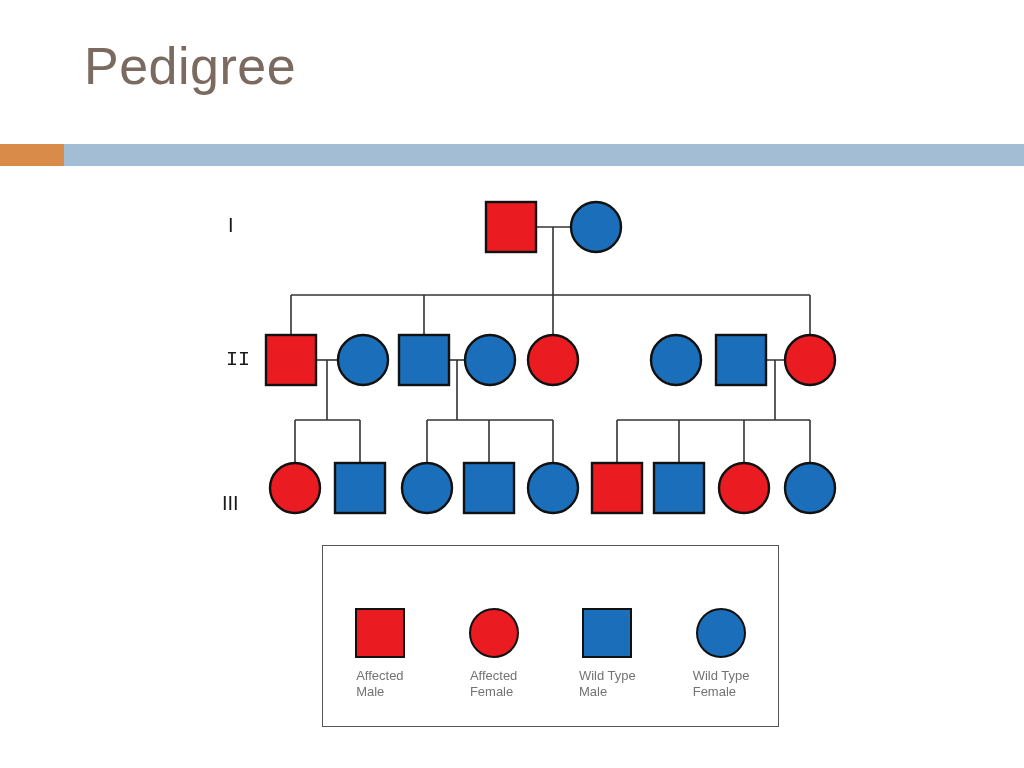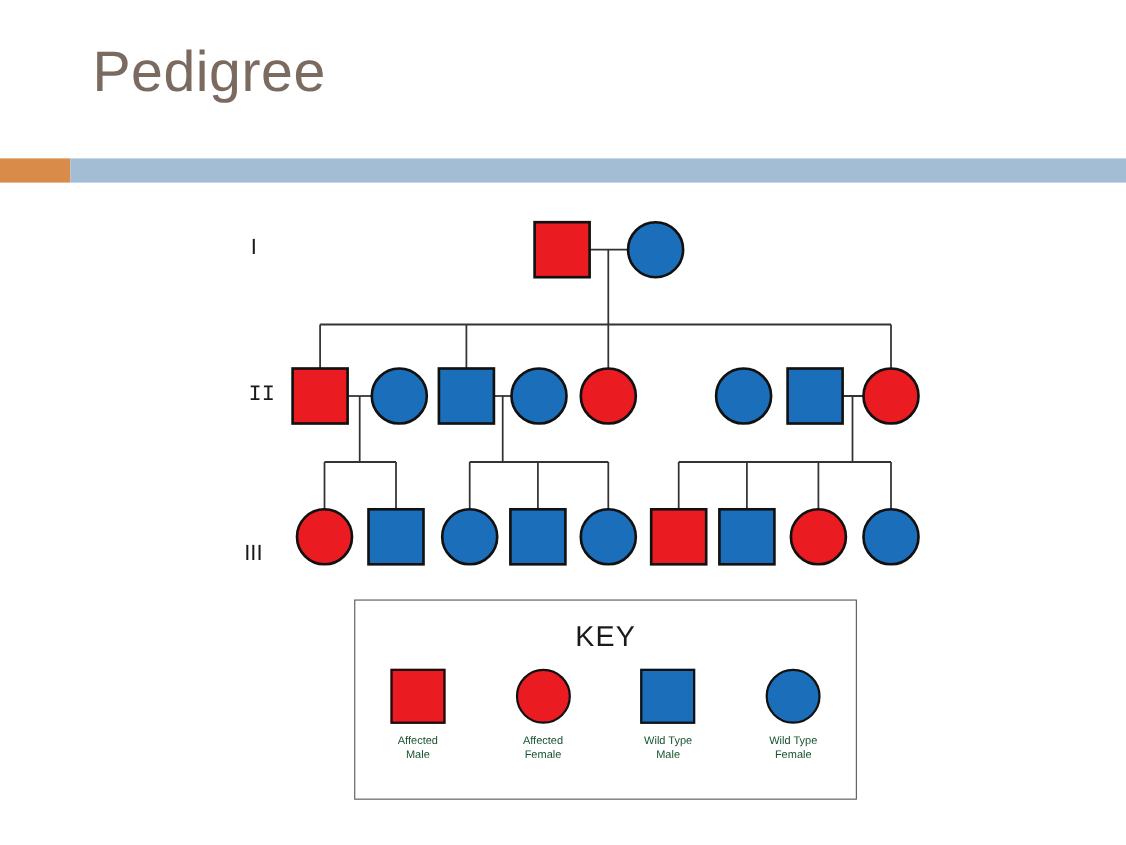--- a/index.html
+++ b/index.html
@@ -38,21 +38,21 @@
     position:absolute;left:0;top:62px;width:455px;
     display:flex;justify-content:space-around;align-items:flex-start;
   }
   .key-item{width:100px;display:flex;flex-direction:column;align-items:center;}
   .key-shape{width:46px;height:46px;}
   .sq{border:2px solid #111;}
   .ci{border:2px solid #111;border-radius:50%;}
   .red{background:#ea1c22;}
   .blue-f{background:#1b6fba;}
   .key-label{
-    margin-top:10px;font-size:10px;line-height:1.25;text-align:center;color:#14532d;
+    margin-top:10px;font-size:13px;line-height:1.25;text-align:left;color:#737373;
   }
 </style>
 </head>
 <body>
 
 <div class="title">Pedigree</div>
 
 <div class="rule">
   <div class="orange"></div>
   <div class="blue"></div>
@@ -121,21 +121,20 @@
       <rect x="464" y="293" width="50" height="50" fill="#1b6fba"></rect>
       <circle cx="553" cy="318" r="25" fill="#1b6fba"></circle>
       <rect x="592" y="293" width="50" height="50" fill="#ea1c22"></rect>
       <rect x="654" y="293" width="50" height="50" fill="#1b6fba"></rect>
       <circle cx="744" cy="318" r="25" fill="#ea1c22"></circle>
       <circle cx="810" cy="318" r="25" fill="#1b6fba"></circle>
     </g>
   </svg>
 
   <div class="key-box">
-    <div class="key-title">KEY</div>
     <div class="key-items">
 
       <div class="key-item">
         <div class="key-shape sq red"></div>
         <div class="key-label">
           <span>Affected</span><br>
           <span>Male</span>
         </div>
       </div>
 

